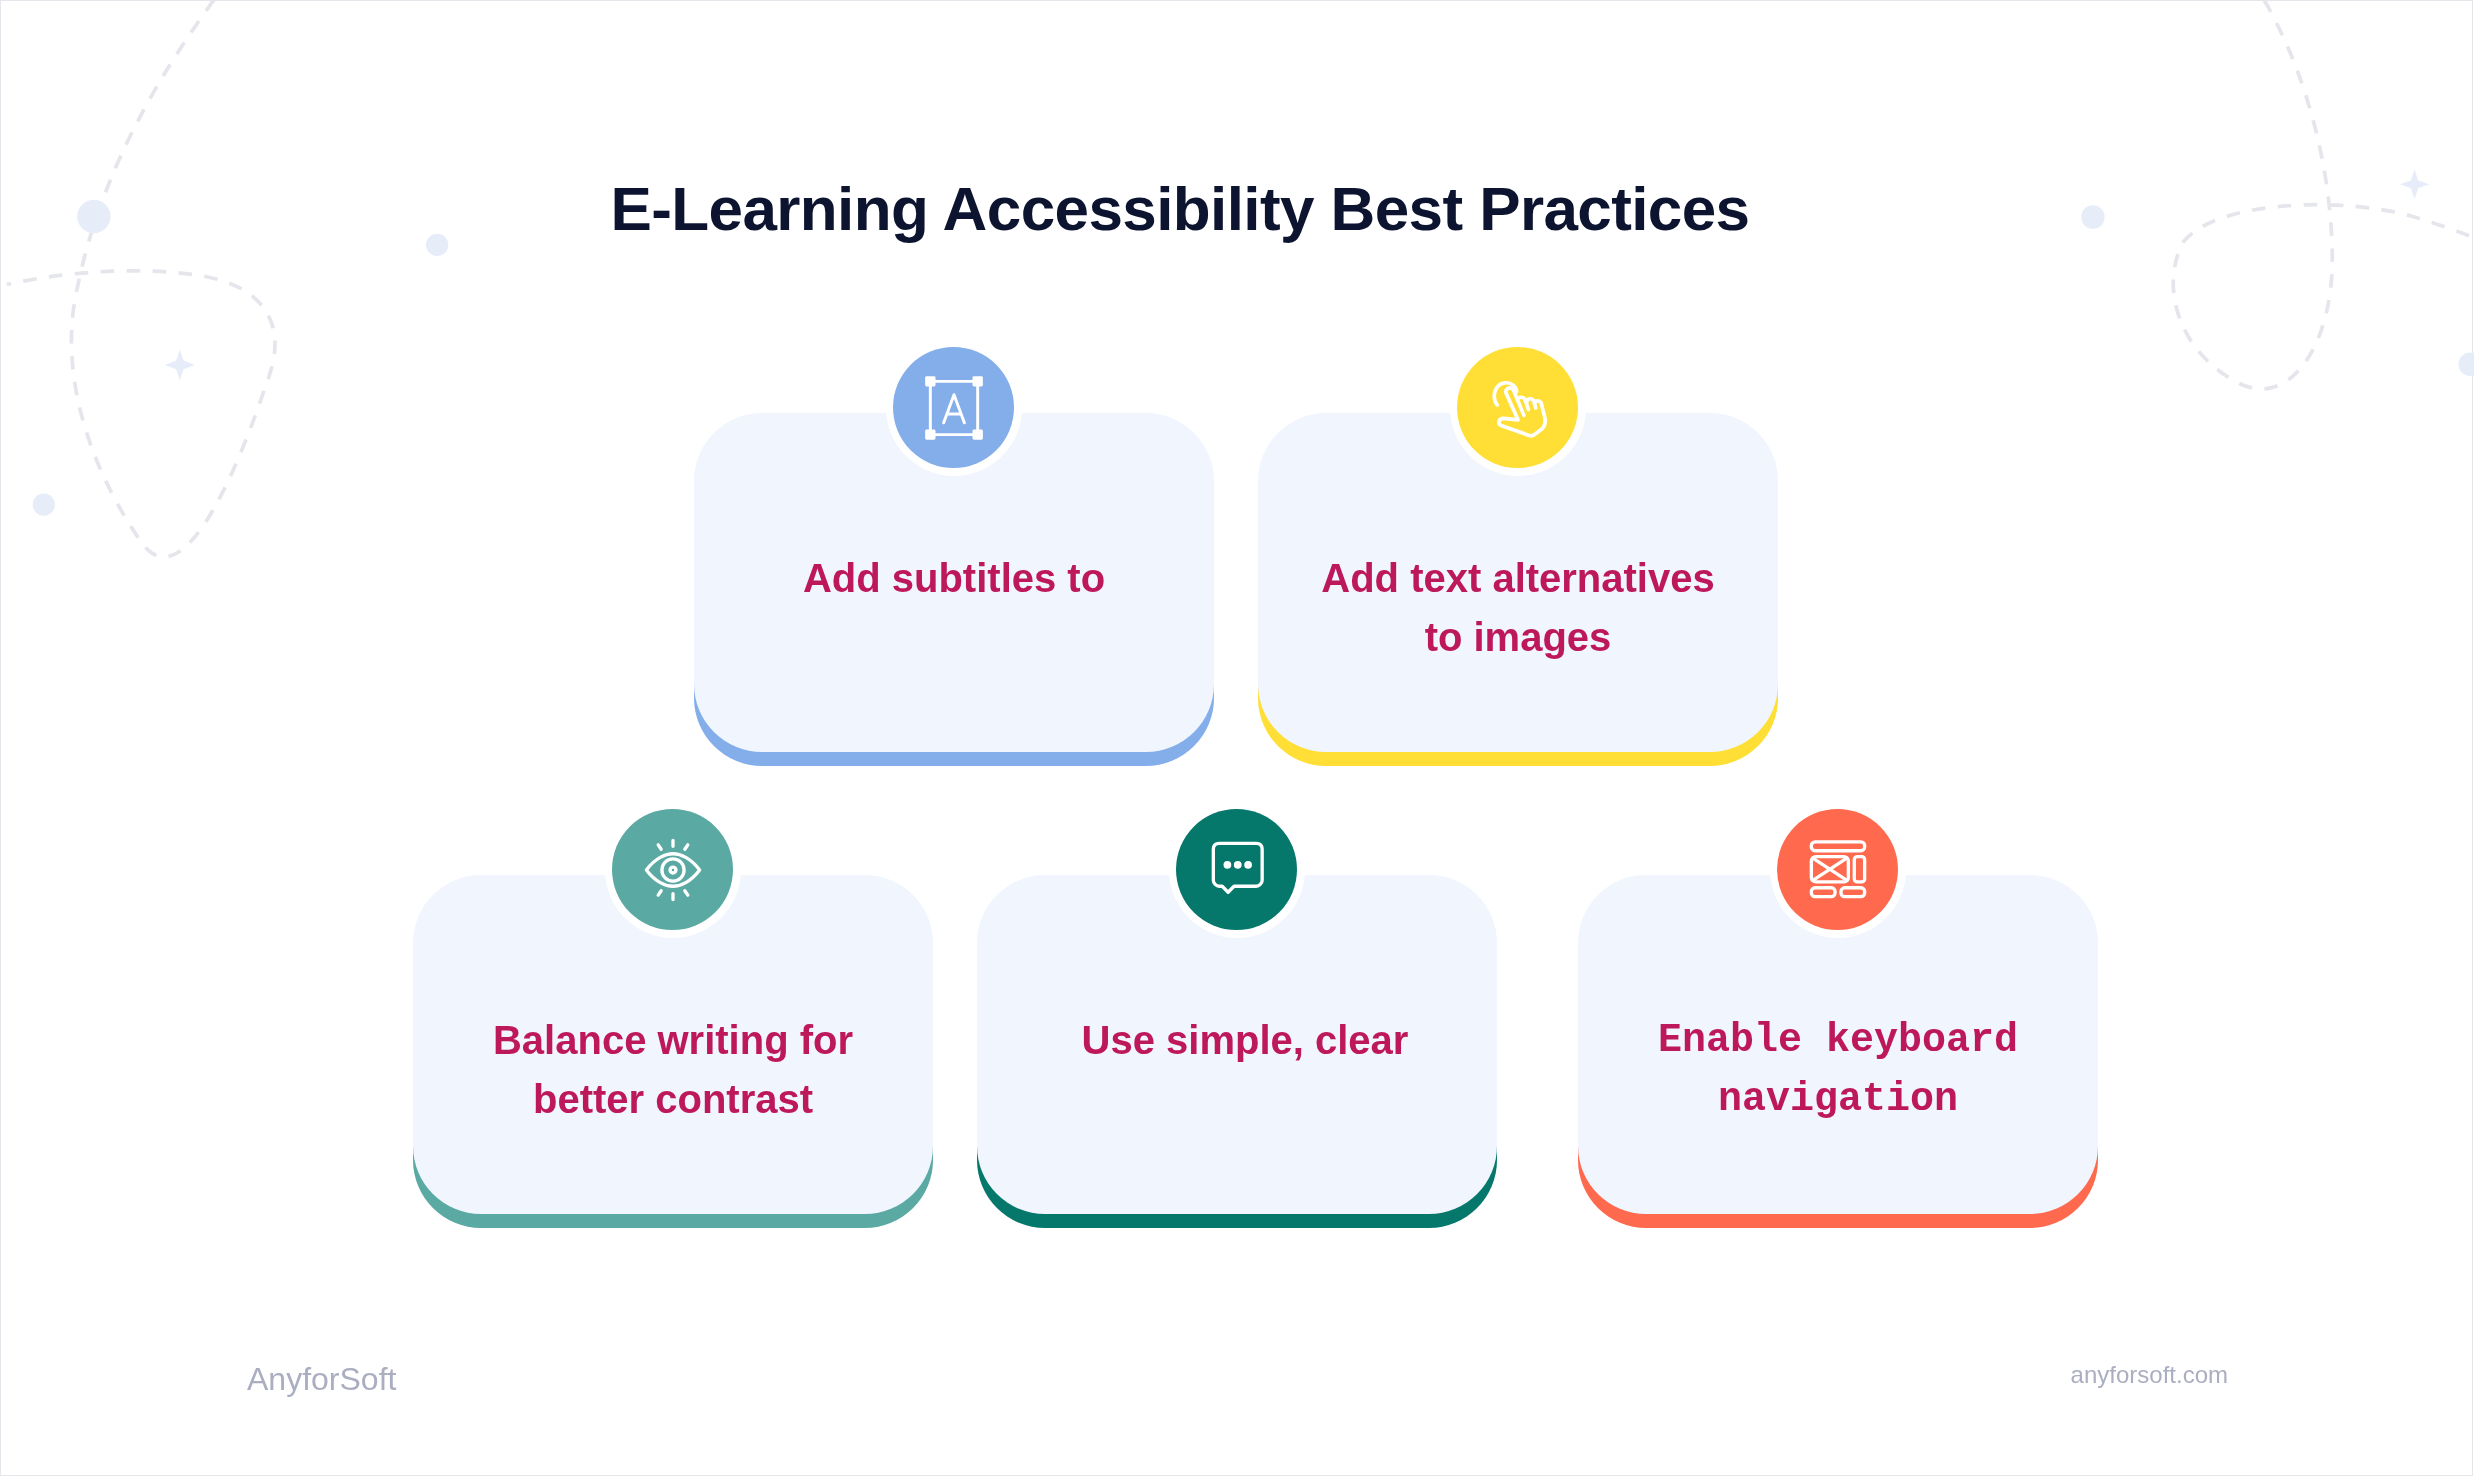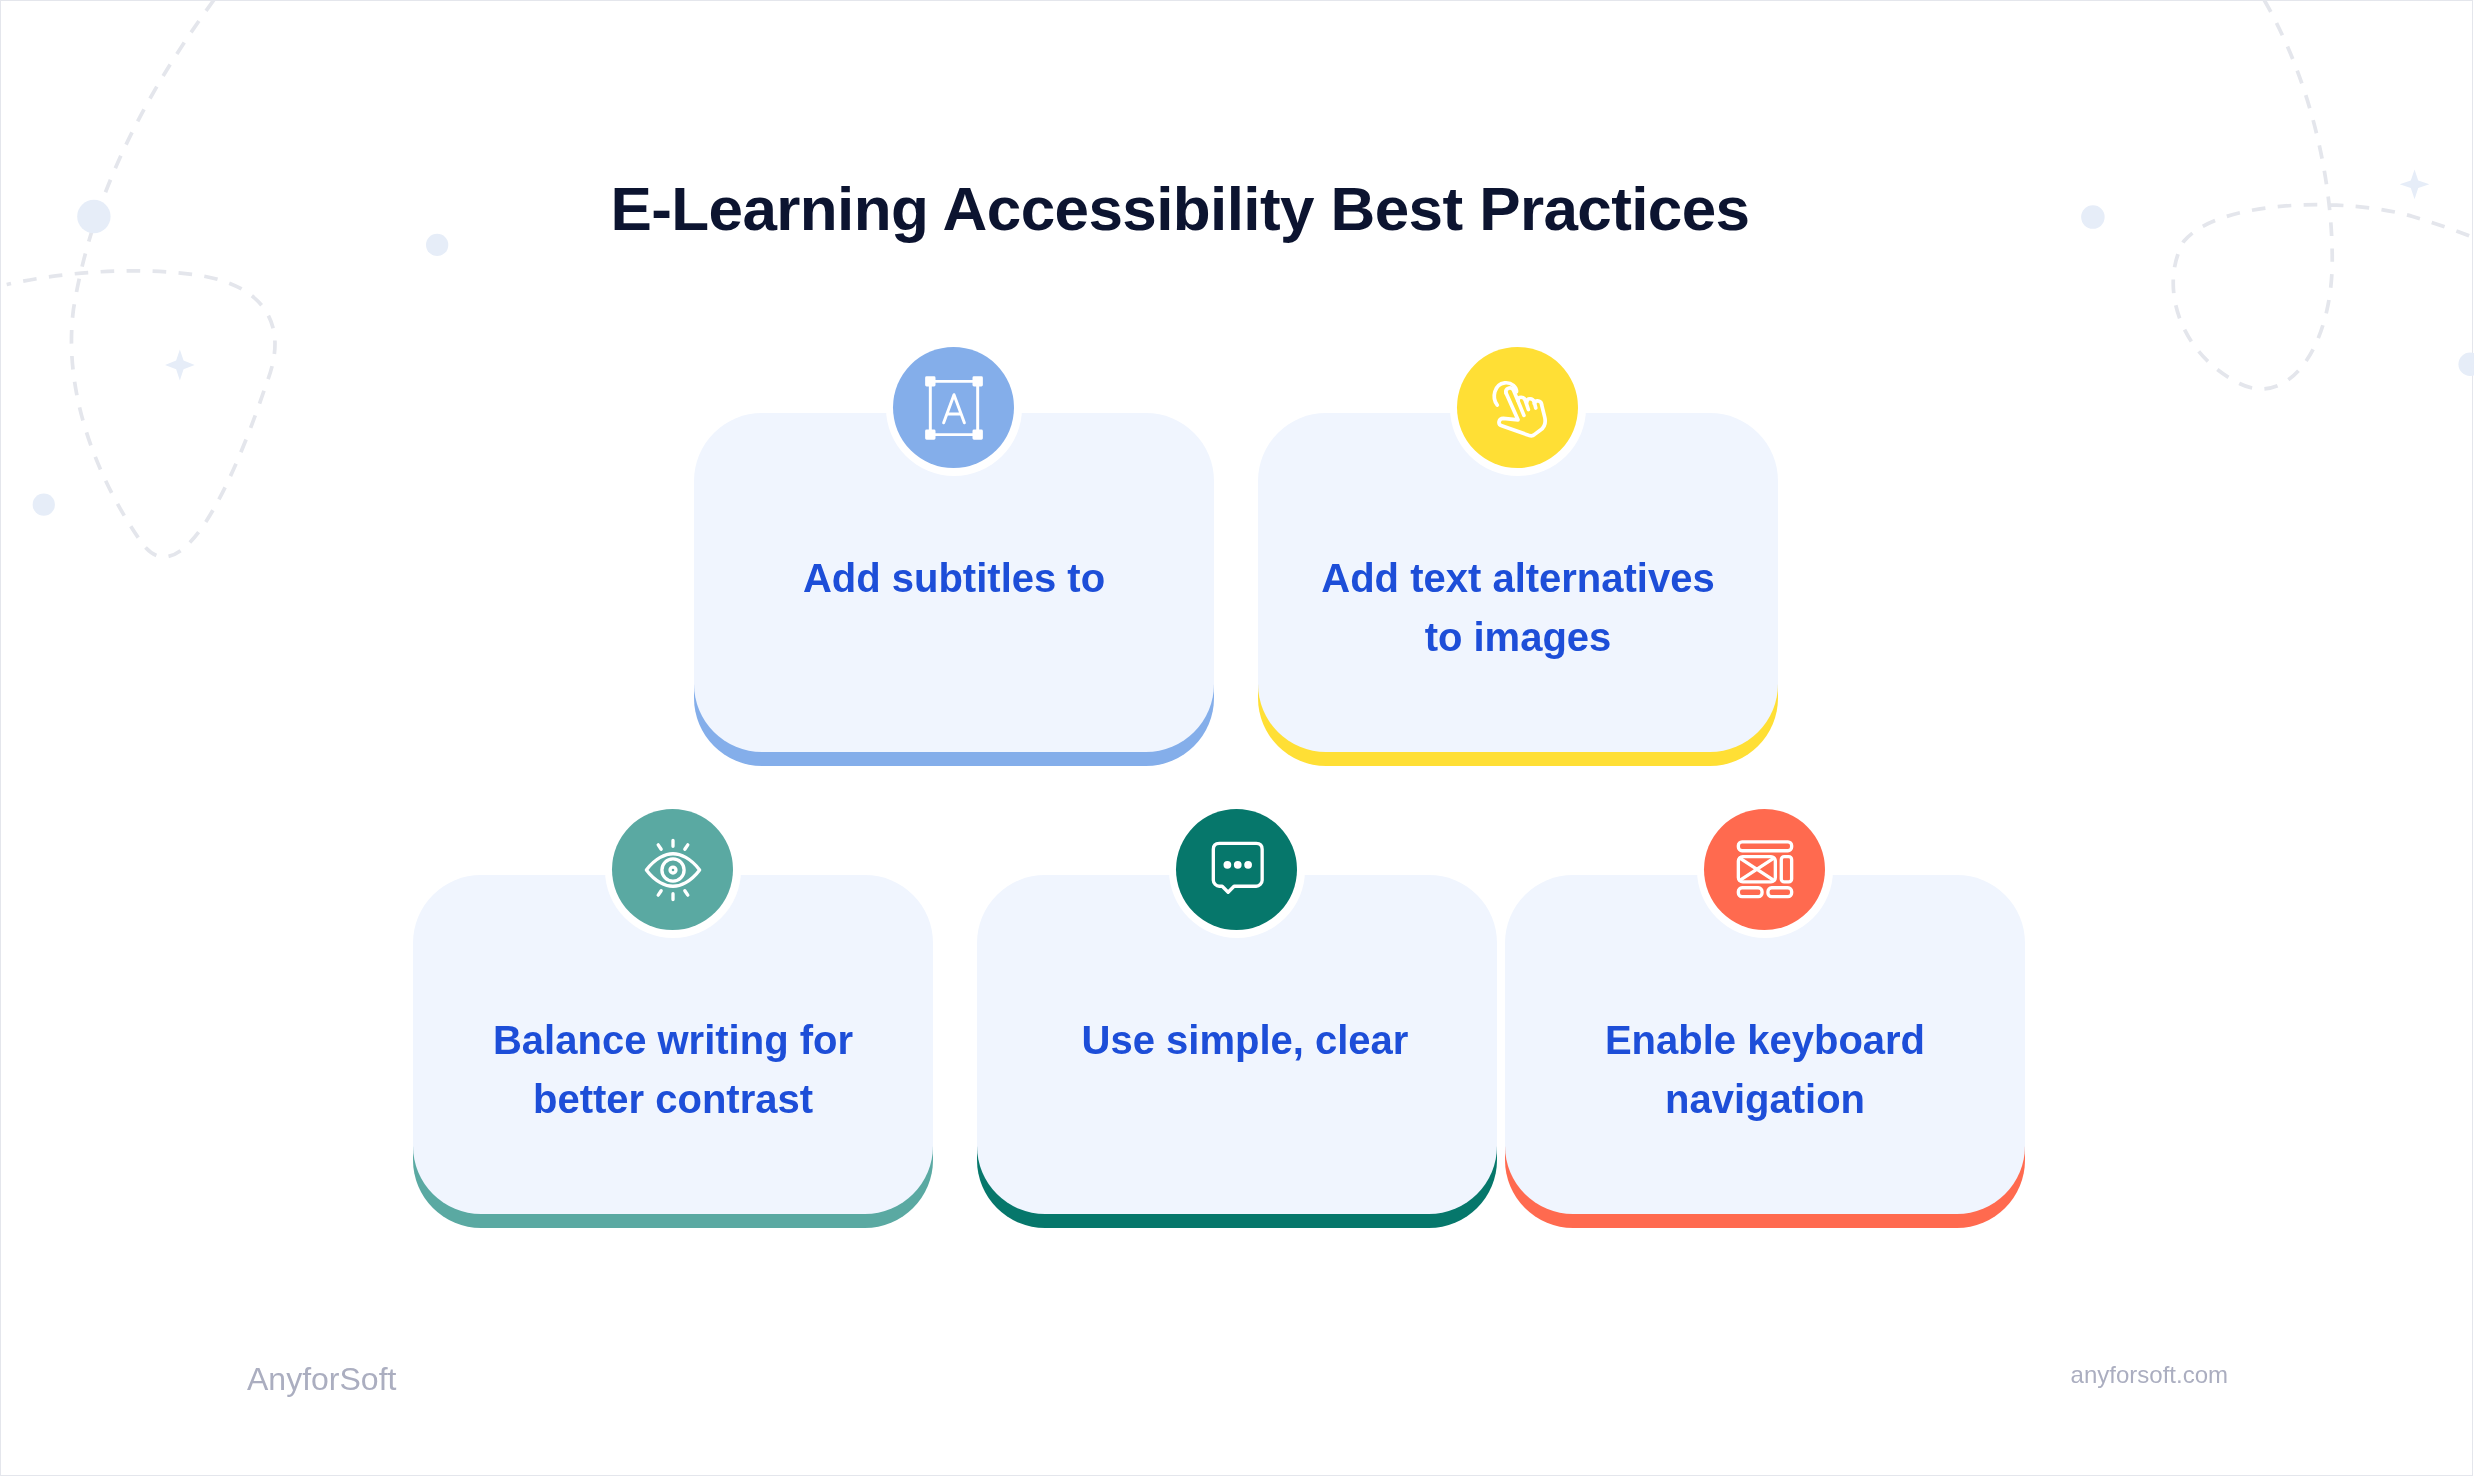--- a/index.html
+++ b/index.html
@@ -10,21 +10,21 @@
   .title { position:absolute; left:0; top:173px; width:2360px; text-align:center;
            font-size:62px; font-weight:700; color:#0c1430; letter-spacing:-0.6px; }
   .card { position:absolute; width:520px; height:339px; }
   .card .base { position:absolute; left:0; top:13.6px; width:520px; height:339px; border-radius:68px; }
   .card .face { position:absolute; left:0; top:0; width:520px; height:339px; border-radius:68px; background:#f0f5fe; }
   .card .ring { position:absolute; left:192px; top:-73px; width:136px; height:136px; border-radius:50%; background:#ffffff; }
   .card .circle { position:absolute; left:199px; top:-66px; width:121px; height:121px; border-radius:50%;
                   display:flex; align-items:center; justify-content:center; }
   .card .circle svg { width:74px; height:74px; }
   .card .label { position:absolute; left:25px; right:25px; top:136px; text-align:center;
-                 font-size:40px; font-weight:700; line-height:59px; color:#1d4ed8; }
+                 font-size:40px; font-weight:700; line-height:59px; color:#be185d; }
   .footer-left { position:absolute; left:247px; top:1361px; font-size:32px; color:#abaec0; }
   .footer-right { position:absolute; right:247px; top:1361px; font-size:24px; color:#abaec0; }
 </style>
 </head>
 <body>
 
 <div class="frame"></div>
 
 <svg class="deco" viewBox="0 0 4000 2388">
   <g fill="none" stroke="#e4e6ec" stroke-width="6" stroke-dasharray="22 20">
@@ -110,21 +110,21 @@
       <circle cx="37" cy="43" r="3" fill="#fff"></circle>
       <circle cx="51" cy="43" r="3" fill="#fff"></circle>
       <circle cx="65" cy="43" r="3" fill="#fff"></circle>
     </svg>
   </div>
   <div class="label">
     <div>Use simple, clear</div>
   </div>
 </div>
 
-<div class="card" style="left:1505px; top:875px;">
+<div class="card" style="left:1578px; top:875px;font-family:Liberation Mono, monospace;">
   <div class="base" style="background:#ff6a4f;"></div>
   <div class="face"></div>
   <div class="ring"></div>
   <div class="circle" style="background:#ff6a4f;">
     <svg viewBox="0 0 100 100" fill="none" stroke="#fff" stroke-width="4.5" stroke-linecap="round" stroke-linejoin="round">
       <rect x="14" y="12" width="72" height="12" rx="5"></rect>
       <rect x="14" y="32" width="50" height="34" rx="6"></rect>
       <path d="M16 34 L62 64 M62 34 L16 64"></path>
       <rect x="72" y="32" width="14" height="34" rx="4"></rect>
       <rect x="14" y="74" width="32" height="12" rx="5"></rect>

